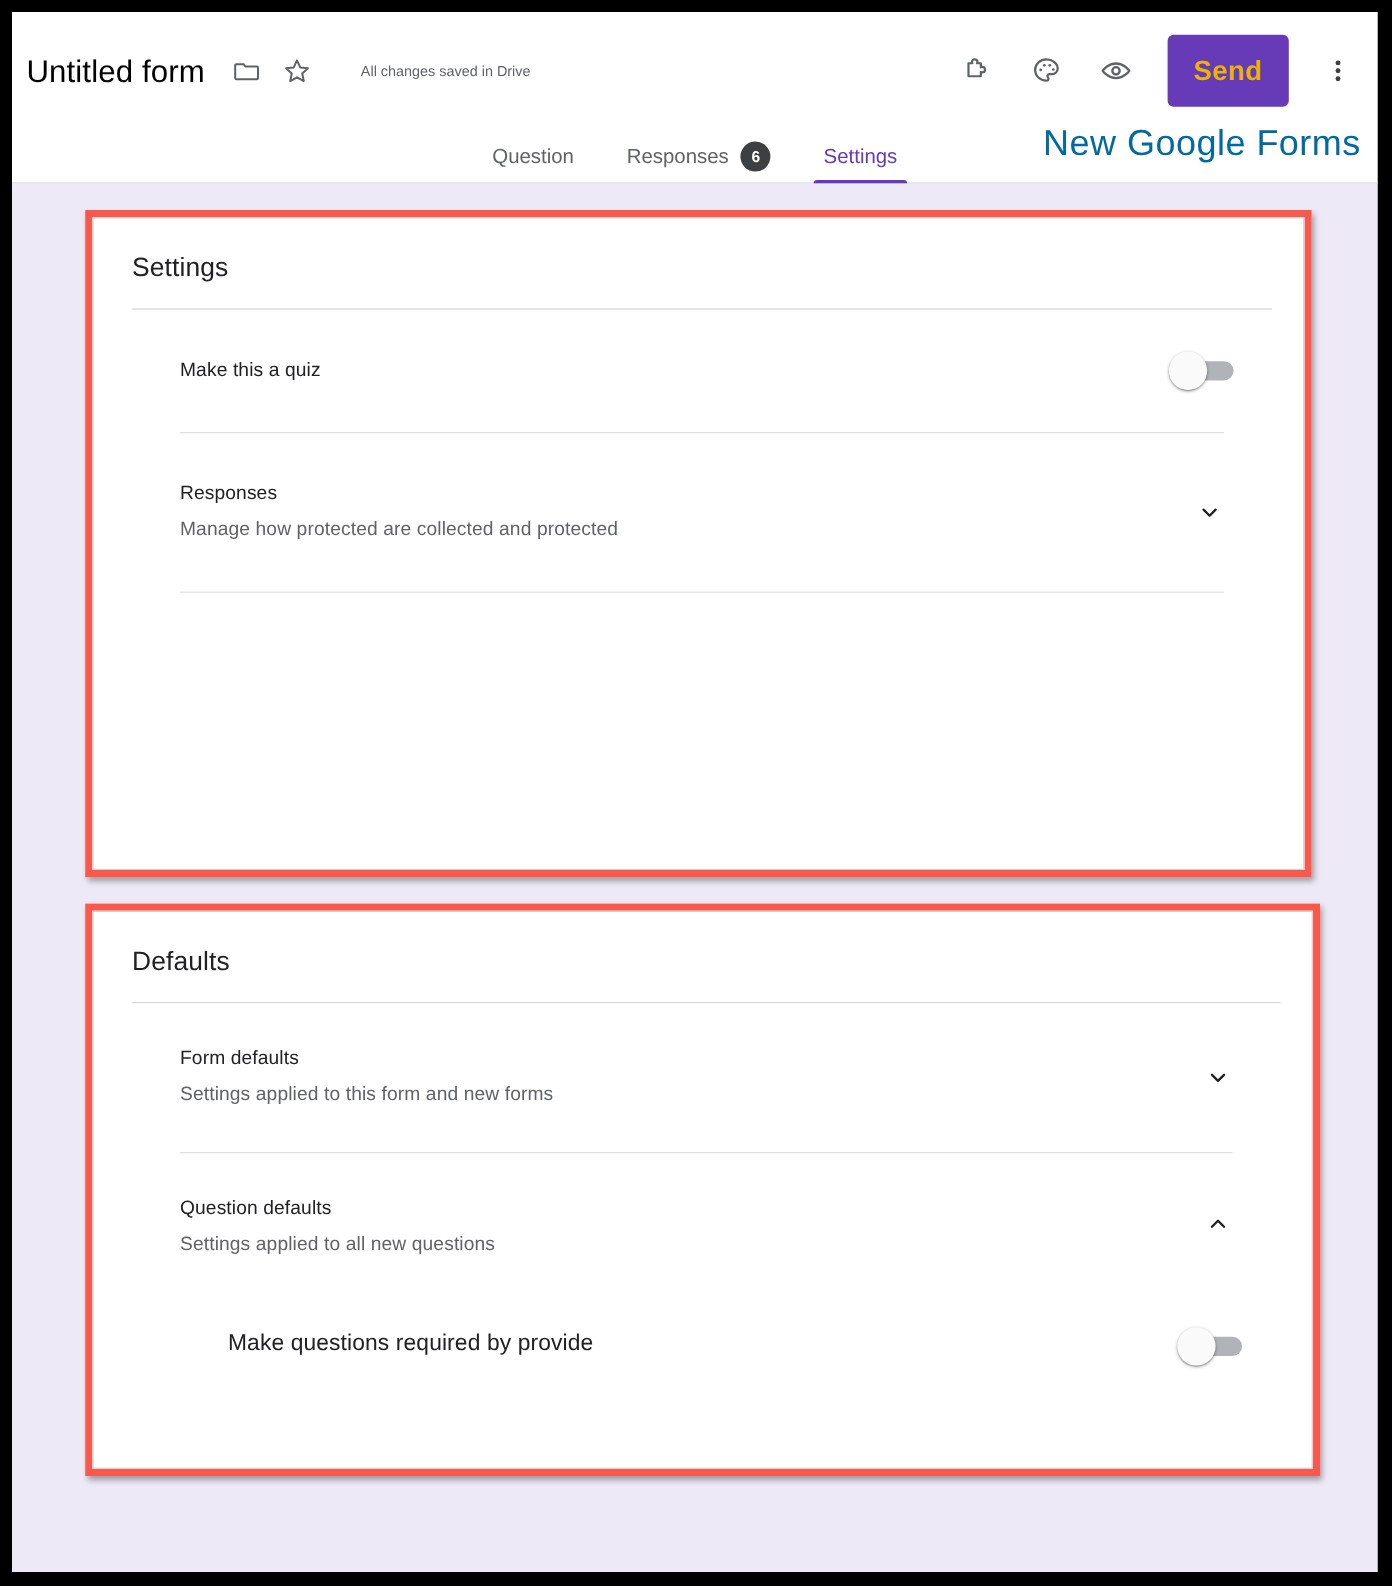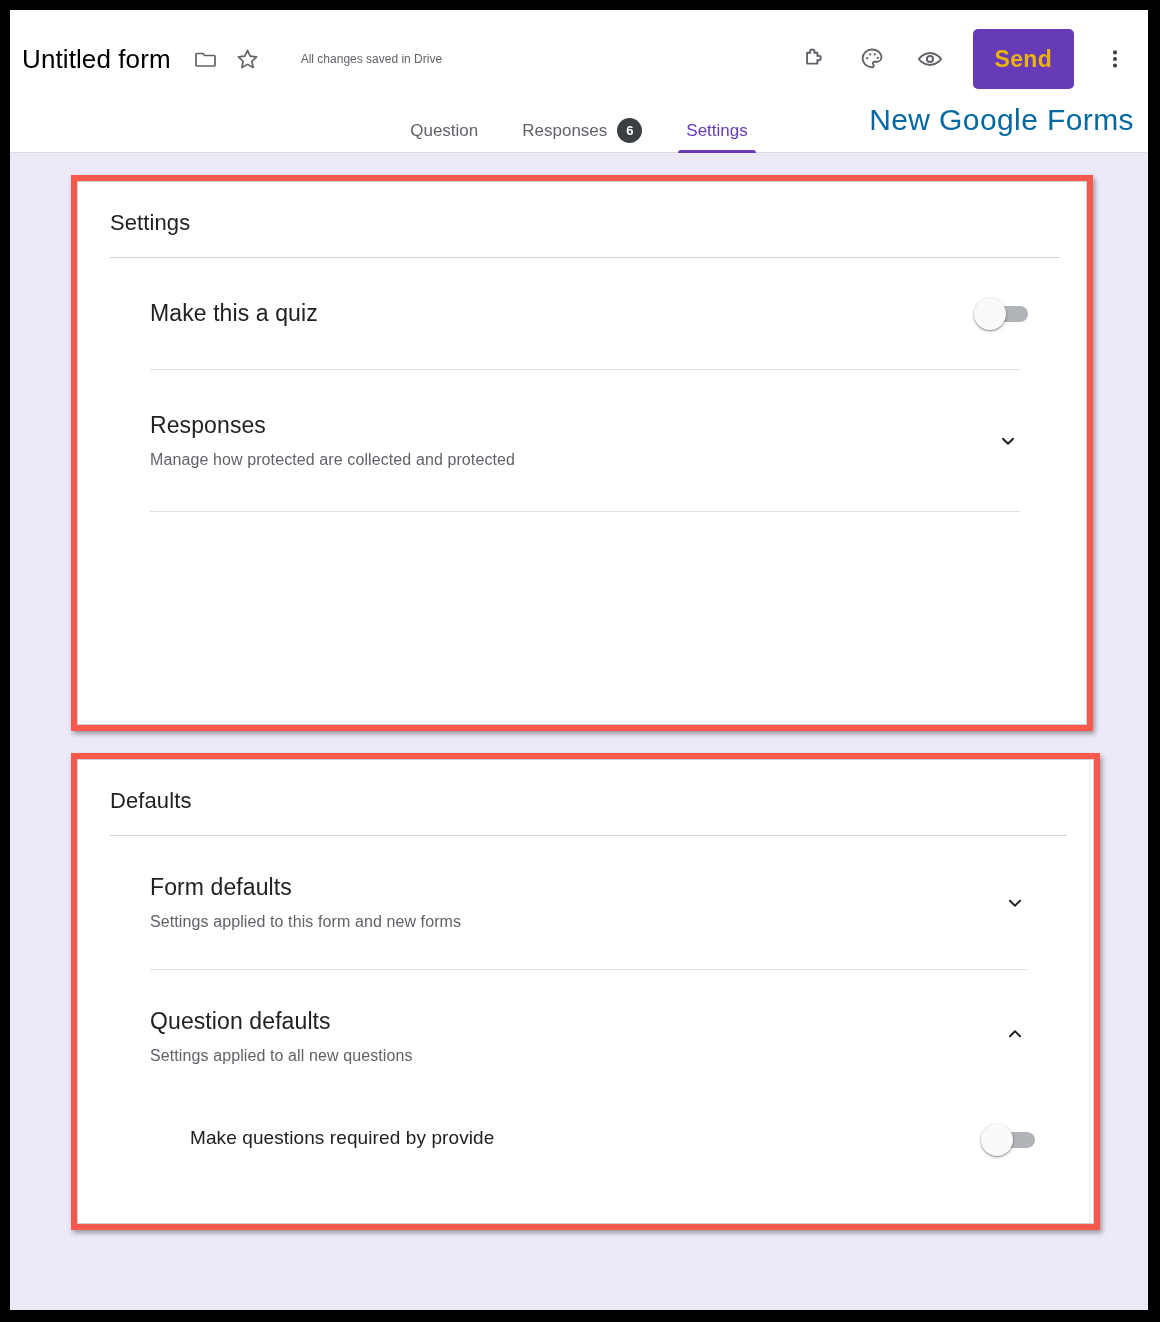--- a/index.html
+++ b/index.html
@@ -193,21 +193,21 @@
     background: #d4d4d8;
     margin: 21px 26px 0 32px;
   }
 
   .row {
     position: relative;
     padding: 36px 0 36px 72px;
     min-height: 78px;
   }
   .row-title {
-    font-size: 23px;
+    font-size: 16px;
     color: #202124;
     letter-spacing: 0.1px;
   }
   .row-sub {
     font-size: 16px;
     color: #5f6368;
     margin-top: 12px;
     letter-spacing: 0.1px;
   }
   .row-divider {

